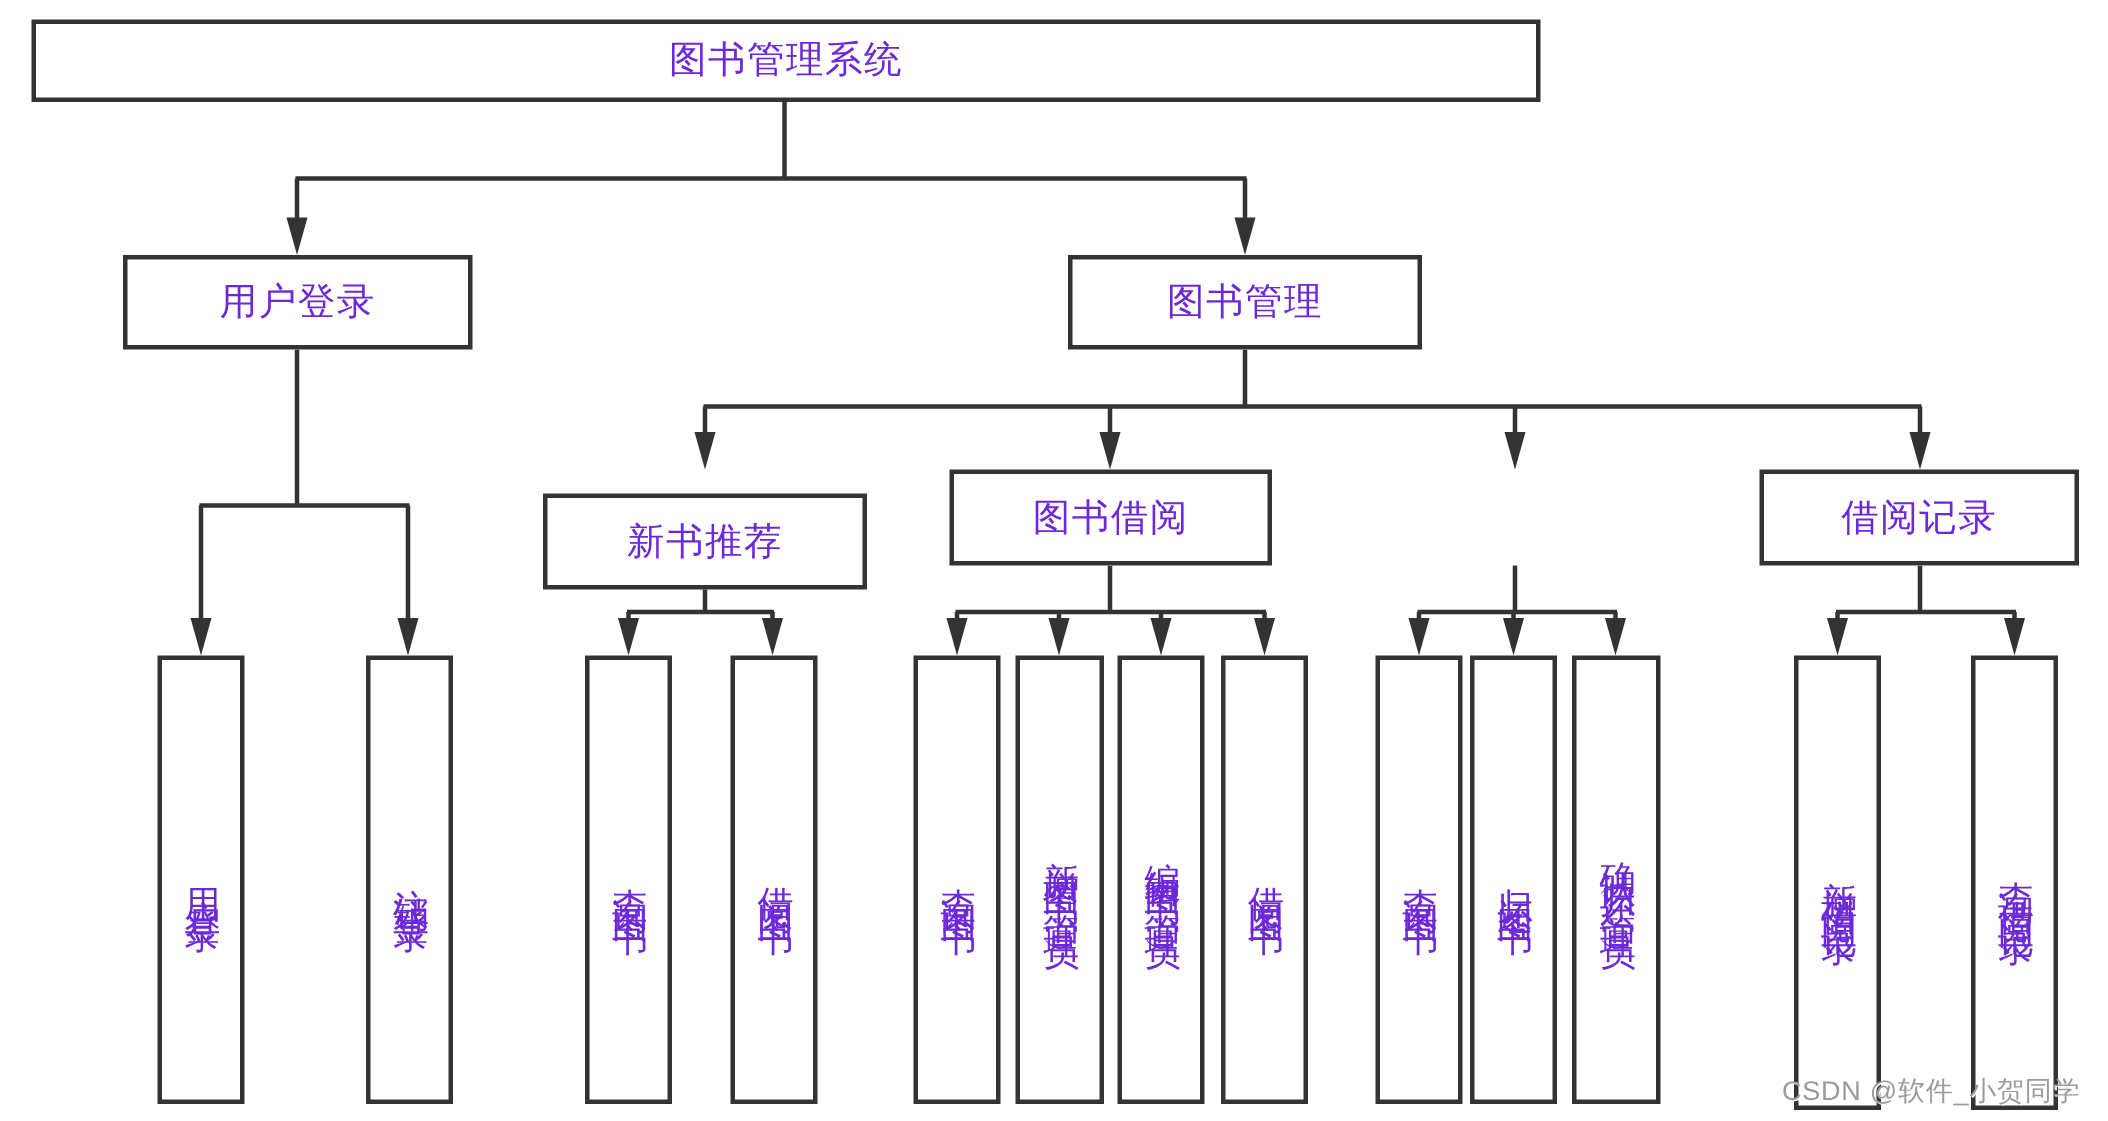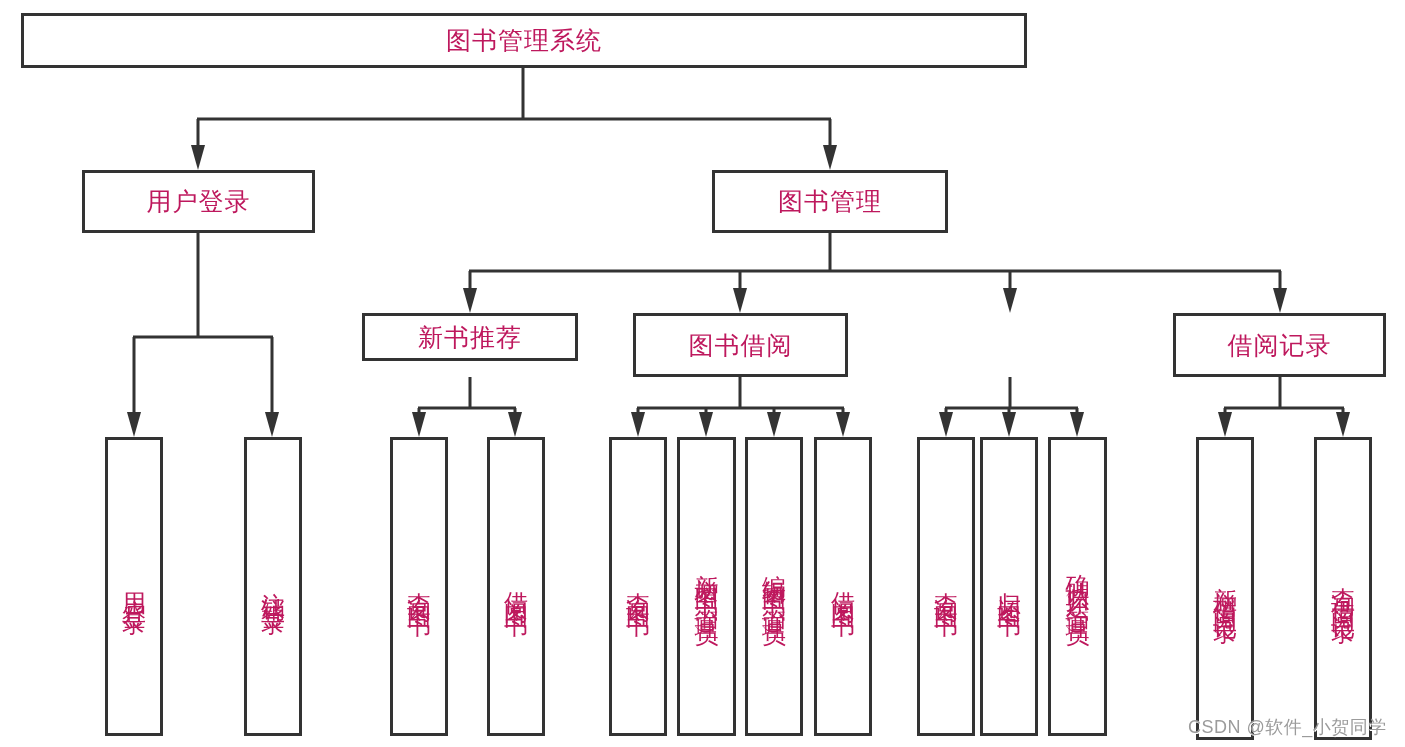--- a/index.html
+++ b/index.html
@@ -4,21 +4,21 @@
 <style>
   html,body { margin:0; padding:0; background:#ffffff; }
   .canvas {
     position:relative; width:1405px; height:747px; background:#ffffff;
     font-family:"Liberation Sans","DejaVu Sans",sans-serif; overflow:hidden;
   }
   .connector-layer { position:absolute; left:0; top:0; z-index:0; }
   .node {
     position:absolute; z-index:1; background:#ffffff; border:3px solid #333333;
     box-sizing:border-box; display:flex; align-items:center; justify-content:center;
-    color:#be185d;
+    color:#6d28d9;
   }
   .node .hlabel {
     font-size:25px; letter-spacing:1px; line-height:1; white-space:nowrap;
   }
   .node .vlabel {
     writing-mode:vertical-rl; text-orientation:mixed;
     font-size:24px; line-height:1; letter-spacing:7px; white-space:nowrap;
   }
   .watermark {
     position:absolute; z-index:2; left:1188px; top:715px;
@@ -94,21 +94,21 @@
     <span class="hlabel">图书管理系统</span>
   </div>
 
   <div class="node" style="left:82px;top:170px;width:233px;height:63px">
     <span class="hlabel">用户登录</span>
   </div>
   <div class="node" style="left:712px;top:170px;width:236px;height:63px">
     <span class="hlabel">图书管理</span>
   </div>
 
-  <div class="node" style="left:362px;top:313px;width:216px;height:48px">
+  <div class="node" style="left:362px;top:329px;width:216px;height:64px">
     <span class="hlabel">新书推荐</span>
   </div>
   <div class="node" style="left:633px;top:313px;width:215px;height:64px">
     <span class="hlabel">图书借阅</span>
   </div>
   <div class="node" style="left:1173px;top:313px;width:213px;height:64px">
     <span class="hlabel">借阅记录</span>
   </div>
 
   <div class="node" style="left:105px;top:437px;width:58px;height:299px">

